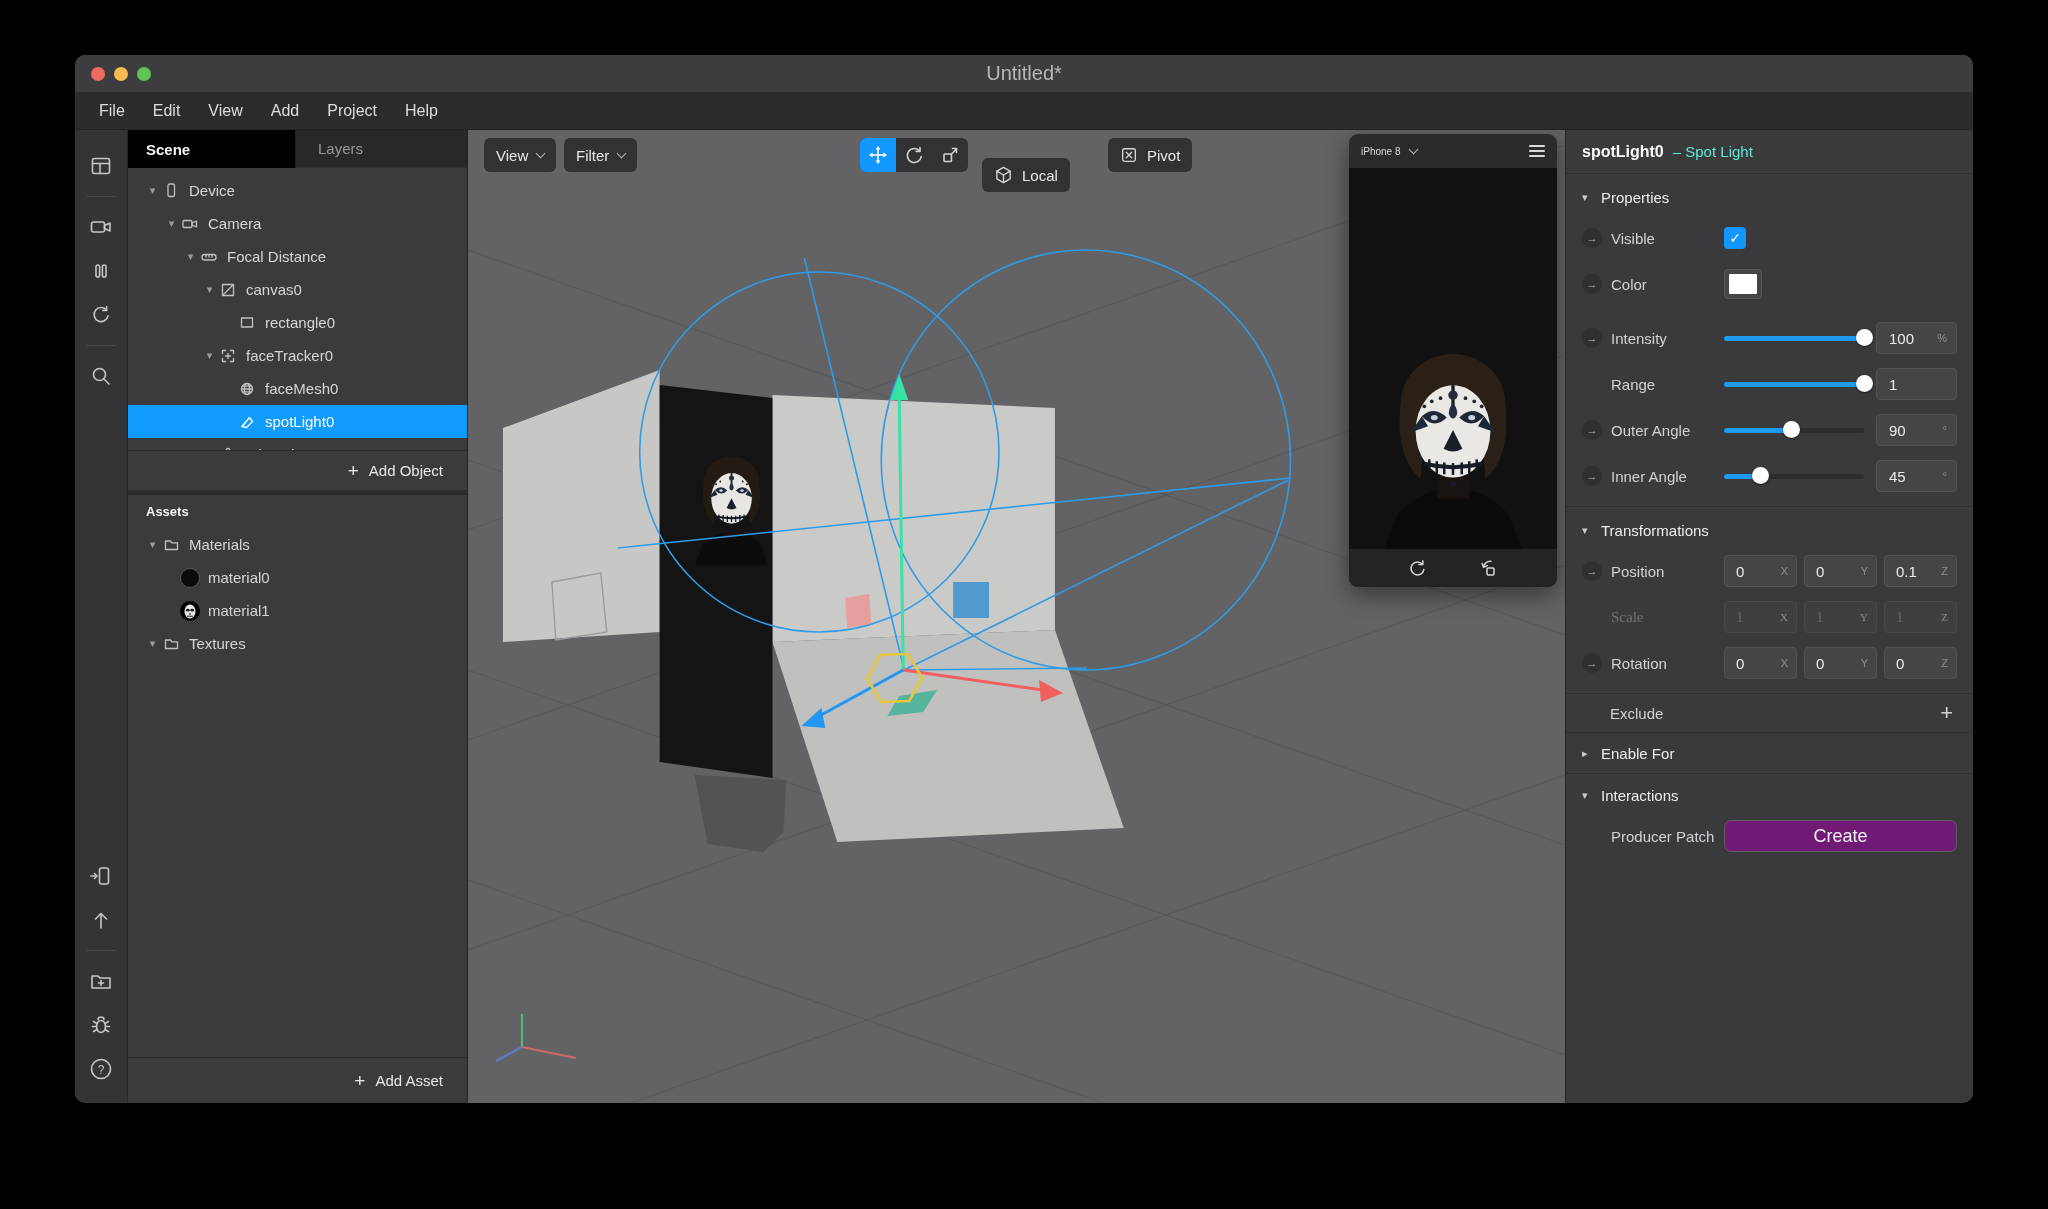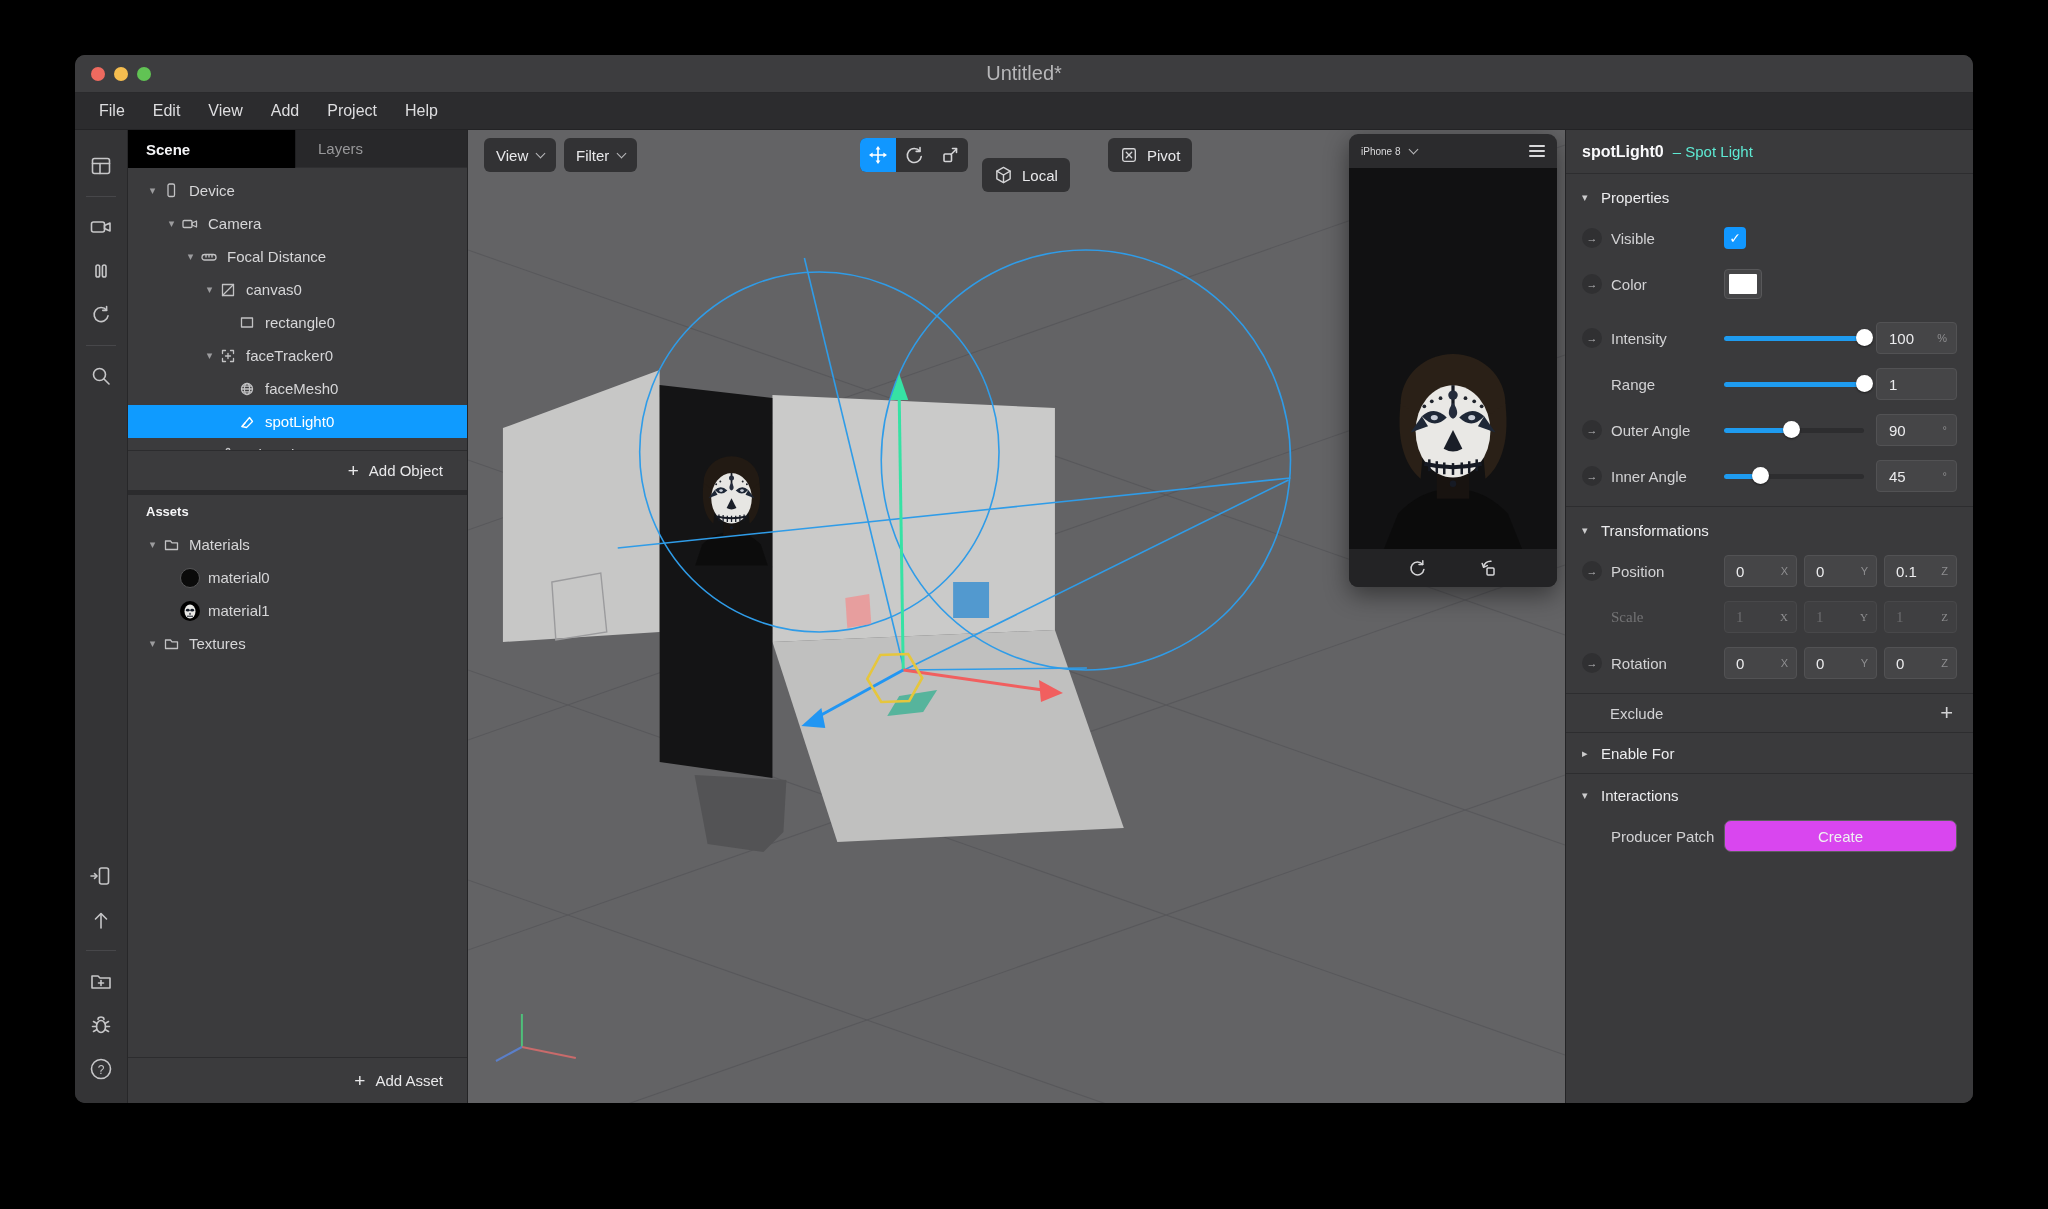--- a/index.html
+++ b/index.html
@@ -118,22 +118,22 @@
   .numbox .nunit { position:absolute; right:9px; font-size:11px; color:#8e8e90; }
   .vec { gap:7px; }
   .vbox { width:73px; height:32px; background:#454547; border:1px solid #525254; border-radius:4px;
           position:relative; display:flex; align-items:center; padding-left:11px; color:#ececee; }
   .vbox .vunit { position:absolute; right:8px; font-size:11px; color:#8e8e90; }
   .prow.disabled .plabel { color:#737375; }
   .prow.disabled .vbox { background:#3f3f41; border-color:#48484a; color:#6c6c6e; }
   .hr { height:1px; background:#2d2d2f; margin-top:14px; }
   .exclude-row { display:flex; align-items:center; height:38px; padding:0 20px 0 44px; }
   .exclude-plus { margin-left:auto; font-size:22px; color:#d2d2d4; line-height:1; }
-  .create-btn { width:234px; height:32px; background:#d946ef; border:1px solid #5e5e60; border-radius:7px;
-                color:#f0f0f2; display:flex; align-items:center; justify-content:center; font-size:15px; }
+  .create-btn { width:234px; height:32px; background:#701a75; border:1px solid #5e5e60; border-radius:7px;
+                color:#f0f0f2; display:flex; align-items:center; justify-content:center; font-size:18px; }
 </style>
 </head>
 <body>
 
 <div id="stage">
 <div id="win">
 
   <div id="titlebar">
     <div class="lights">
       <span class="light red"></span>

